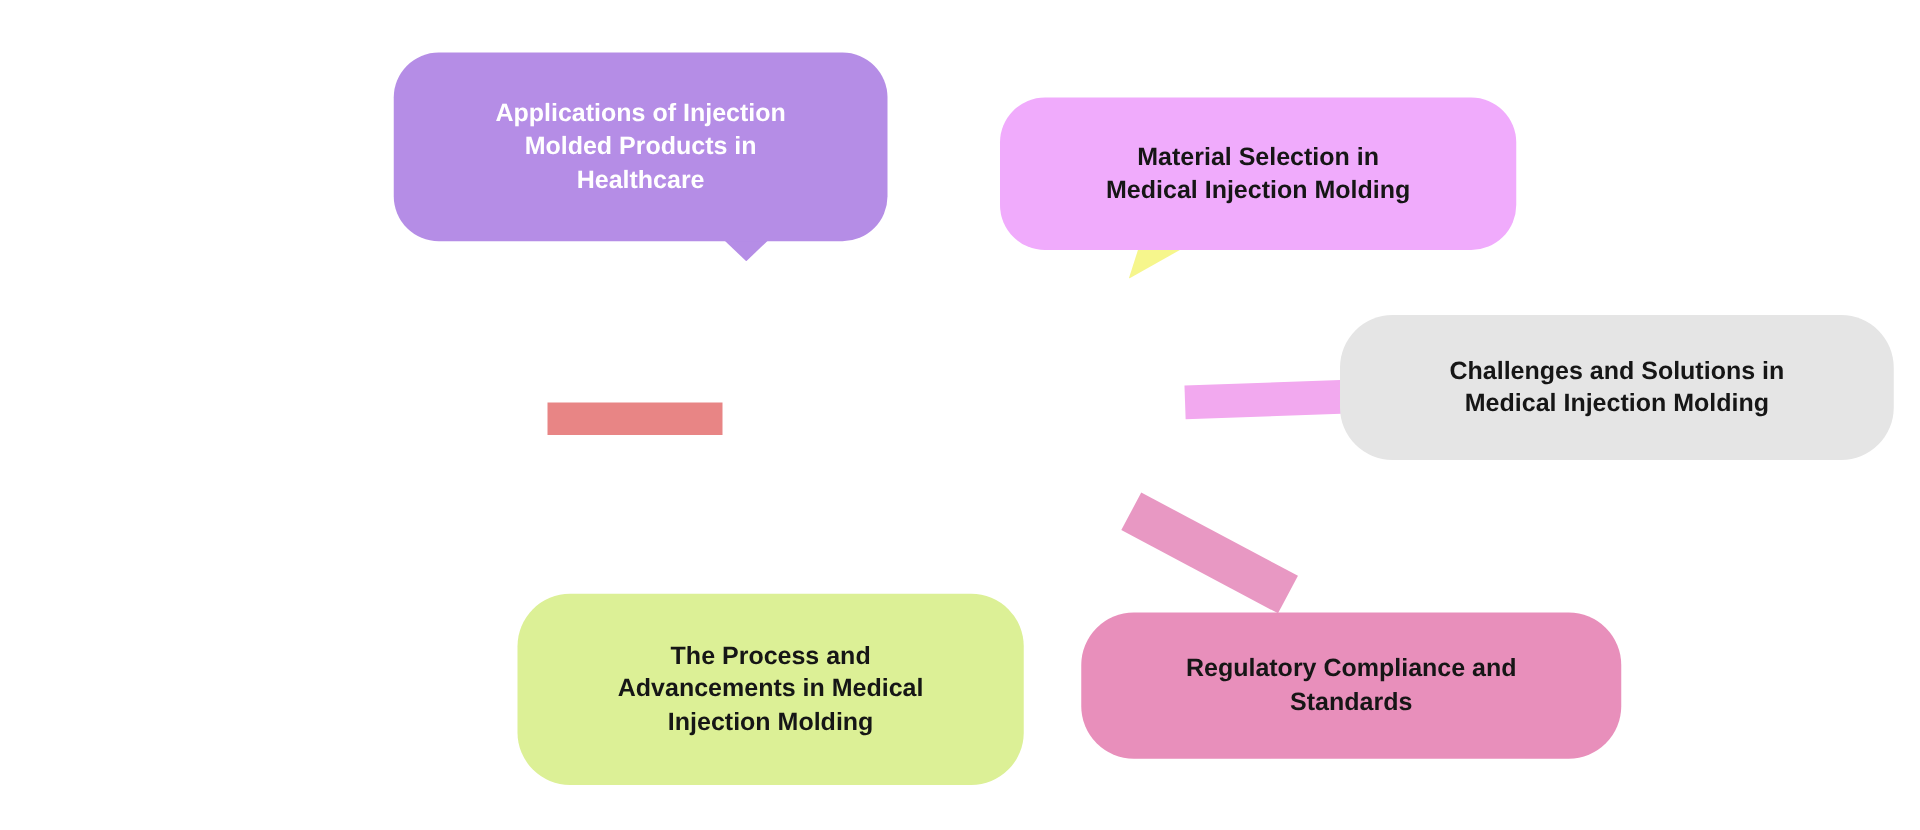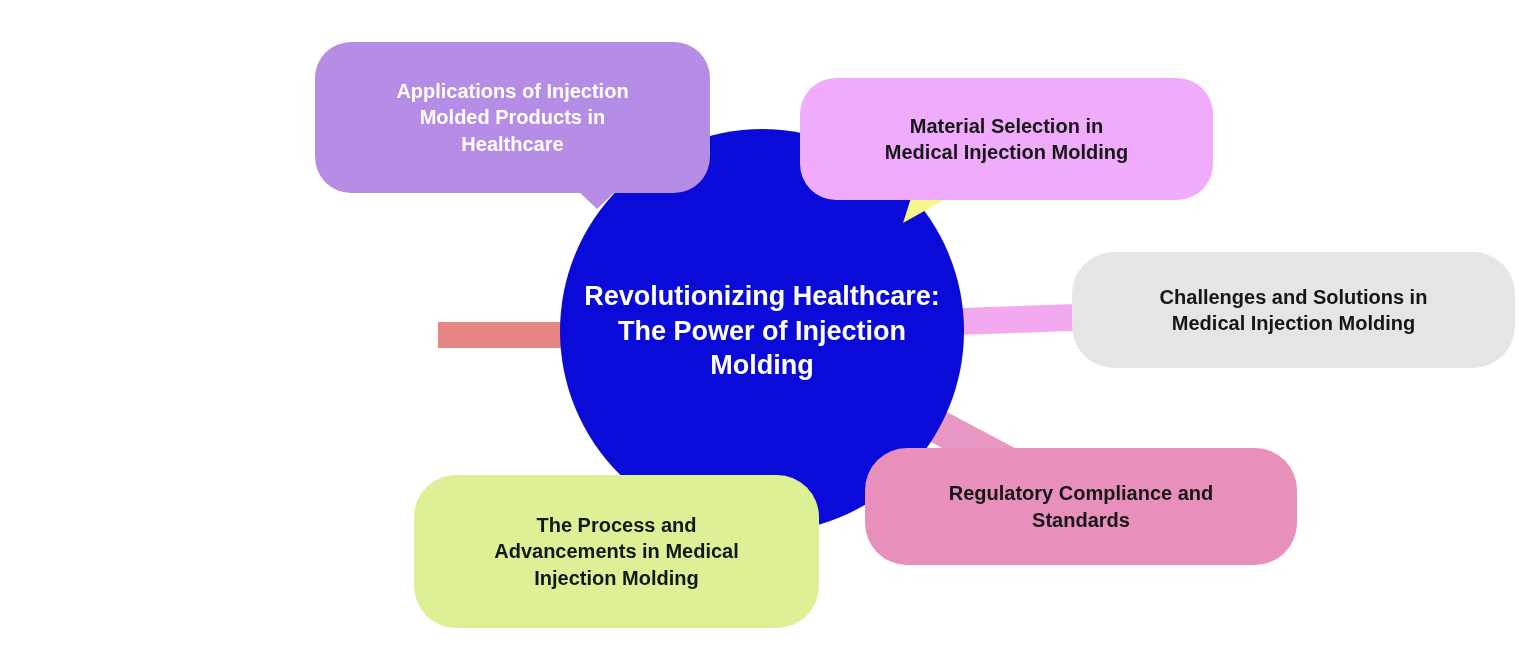--- a/index.html
+++ b/index.html
@@ -59,39 +59,34 @@
 </style>
 </head>
 <body>
 
 <div class="canvas" style="background-color: rgb(255, 255, 255);">
 
   <div class="connector connector-impact" style="background-color: rgb(232, 133, 133);"></div>
   <div class="connector connector-challenges" style="background-color: rgb(242, 169, 239);"></div>
   <div class="connector connector-regulatory" style="background-color: rgb(232, 152, 195);"></div>
 
-  <div class="center-circle" style="background-color: rgb(11, 11, 217);">
-    <div class="center-label" style="color: rgb(255, 255, 255);">Revolutionizing Healthcare:
-The Power of Injection
-Molding</div>
-  </div>
 
   <div class="tail tail-applications" style="background-color: rgb(181, 141, 230);"></div>
   <div class="tail tail-material" style="background-color: rgb(246, 246, 140);"></div>
 
   <div class="node node-applications" style="background-color: rgb(181, 141, 230); color: rgb(255, 255, 255);">Applications of Injection
 Molded Products in
 Healthcare</div>
 
   <div class="node node-material" style="background-color: #f0abfc; color: rgb(22, 22, 22);">Material Selection in
 Medical Injection Molding</div>
 
 
   <div class="node node-challenges" style="background-color: #e5e5e5; color: rgb(22, 22, 22);">Challenges and Solutions in
 Medical Injection Molding</div>
 
   <div class="node node-process" style="background-color: rgb(220, 240, 150); color: rgb(22, 22, 22); margin-left: 44px;">The Process and
 Advancements in Medical
 Injection Molding</div>
 
-  <div class="node node-regulatory" style="background-color: rgb(232, 143, 187); color: rgb(22, 22, 22);">Regulatory Compliance and
+  <div class="node node-regulatory" style="background-color: rgb(232, 143, 187); color: rgb(22, 22, 22); margin-top: 42px;">Regulatory Compliance and
 Standards</div>
 </div>
 
 </body></html>

